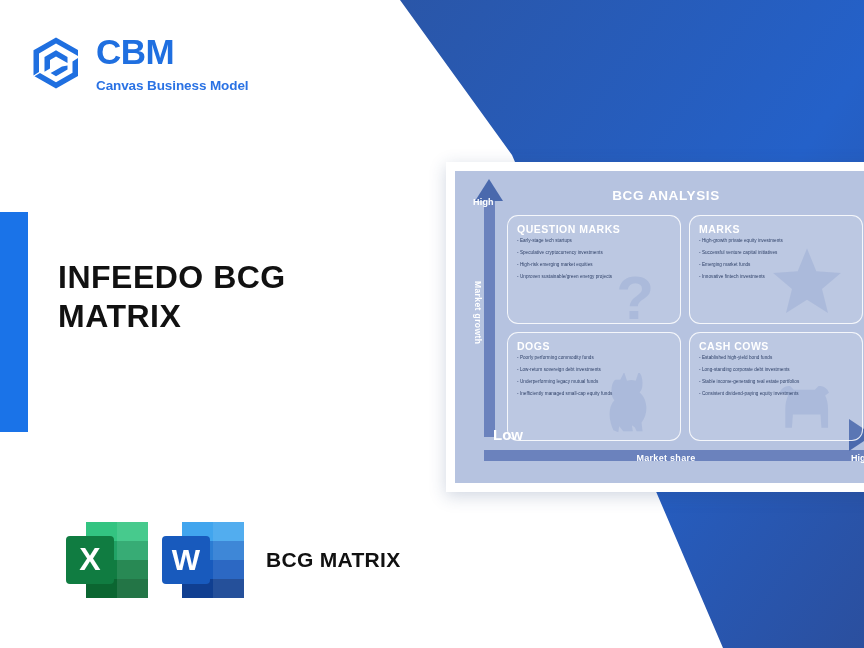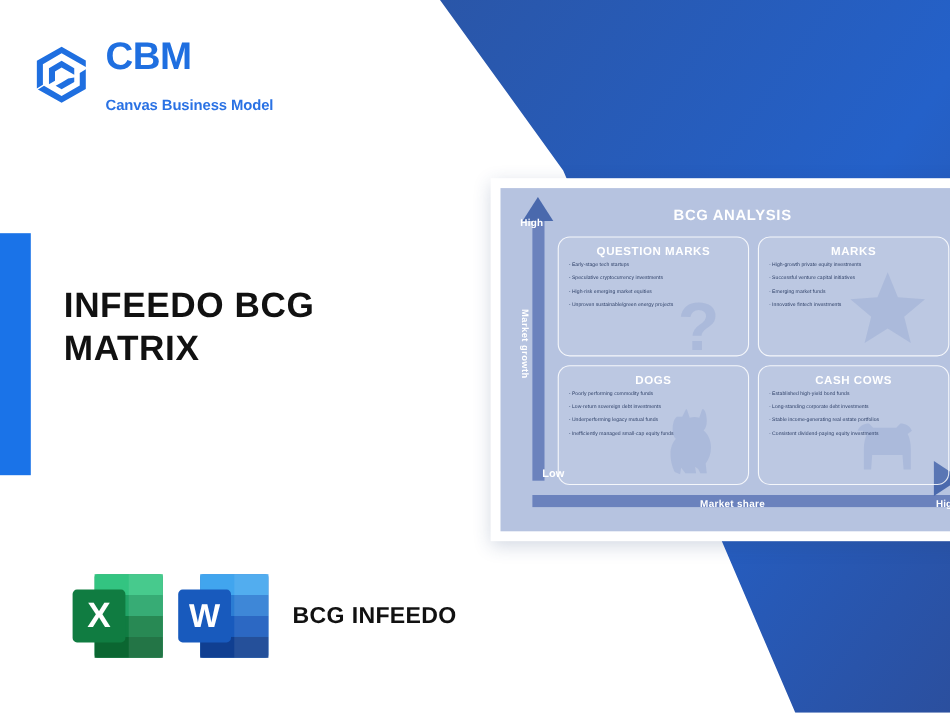--- a/index.html
+++ b/index.html
@@ -24,21 +24,21 @@
   }
 
   
   .logo{position:absolute;left:28px;top:34px;display:flex;align-items:center;gap:12px;z-index:5;}
   .logo-mark{width:56px;height:58px;flex:none;}
   .logo-text{display:flex;flex-direction:column;line-height:1;}
   .logo-title{
     font-size:35px;font-weight:700;color:#1f6fe0;letter-spacing:-0.5px;
   }
   .logo-sub{
-    font-size:13.5px;font-weight:700;color:#2a72e4;margin-top:20px;letter-spacing:-0.1px;
+    font-size:13.5px;font-weight:700;color:#2a72e4;margin-top:10px;letter-spacing:-0.1px;
   }
 
   
   .headline{
     position:absolute;left:58px;top:258px;width:360px;z-index:5;
     font-size:32px;font-weight:700;color:#111111;line-height:1.23;
     letter-spacing:0.5px;
   }
 
   
@@ -79,21 +79,21 @@
   .lbl-high-v{
     position:absolute;left:18px;top:26px;font-size:9px;font-weight:700;color:#fff;
     letter-spacing:0.2px;
   }
   .lbl-growth{
     position:absolute;left:28px;top:110px;
     font-size:8.5px;font-weight:700;color:#ffffff;letter-spacing:0.4px;
     transform:rotate(90deg);transform-origin:left top;white-space:nowrap;
   }
   .lbl-low-v{
-    position:absolute;left:38px;top:255px;font-size:10px;font-weight:700;color:#fff;
+    position:absolute;left:38px;top:255px;font-size:15px;font-weight:700;color:#fff;
   }
   .axis-h{
     position:absolute;left:29px;bottom:22px;width:385px;height:11px;background:#6b82bd;
   }
   .axis-h-head{
     position:absolute;right:-4px;bottom:10px;width:0;height:0;
     border-top:16px solid transparent;border-bottom:16px solid transparent;
     border-left:24px solid #4a69ad;
   }
   .lbl-share{
@@ -113,21 +113,21 @@
   .quad{
     position:relative;border:1.4px solid rgba(255,255,255,0.85);
     border-radius:11px;background:rgba(255,255,255,0.09);
     padding:7px 9px 6px 9px;box-sizing:border-box;overflow:hidden;
   }
   .quad-deco{
     position:absolute;right:6px;bottom:0;opacity:0.17;pointer-events:none;
     color:#5d79ba;line-height:1;
   }
   .quad-title{
-    position:relative;text-align:center;font-size:10.5px;font-weight:700;
+    position:relative;text-align:left;font-size:10.5px;font-weight:700;
     color:#ffffff;letter-spacing:0.5px;margin-bottom:4px;z-index:2;
   }
   .quad-list{
     position:relative;list-style:none;margin:0;padding:0;z-index:2;
   }
   .quad-list li{
     font-size:4.6px;color:#2d3f66;line-height:1;margin-bottom:7.5px;
     white-space:nowrap;letter-spacing:0.05px;
   }
 </style>
@@ -189,21 +189,21 @@
         <rect x="26" y="10" width="62" height="76" rx="3" fill="#2b7cd3"></rect>
         <rect x="26" y="10" width="62" height="19" fill="#41a5ee"></rect>
         <rect x="26" y="29" width="62" height="19" fill="#2b7cd3"></rect>
         <rect x="26" y="48" width="62" height="19" fill="#185abd"></rect>
         <rect x="26" y="67" width="62" height="19" fill="#103f91"></rect>
         <rect x="57" y="10" width="31" height="76" fill="#ffffff" opacity="0.09"></rect>
         <rect x="6" y="24" width="48" height="48" rx="4" fill="#185abd"></rect>
         <text x="30" y="58" font-family="Liberation Sans, sans-serif" font-size="30" font-weight="700" fill="#ffffff" text-anchor="middle">W</text>
       </svg>
     </span>
-    <span class="file-label">BCG INFEEDO</span>
+    <span class="file-label">BCG MATRIX</span>
   </div>
 
   <div class="matrix-card">
     <div class="matrix-inner">
 
       <div class="matrix-title">BCG ANALYSIS</div>
 
       <div class="axis-v"></div>
       <div class="axis-v-head"></div>
       <div class="lbl-high-v">High</div>

